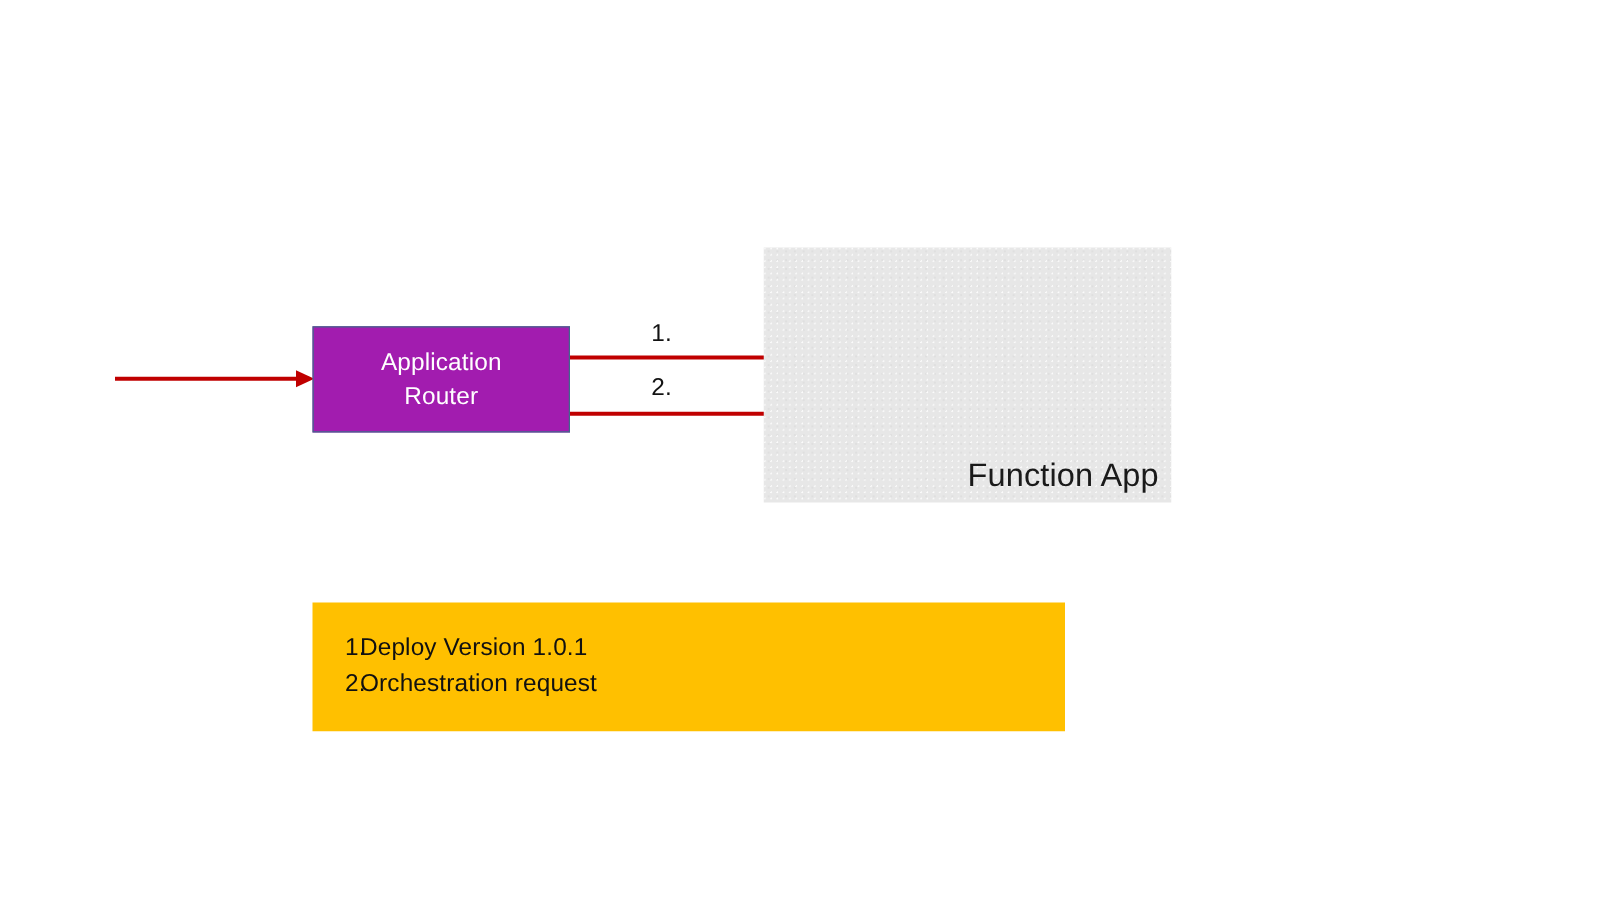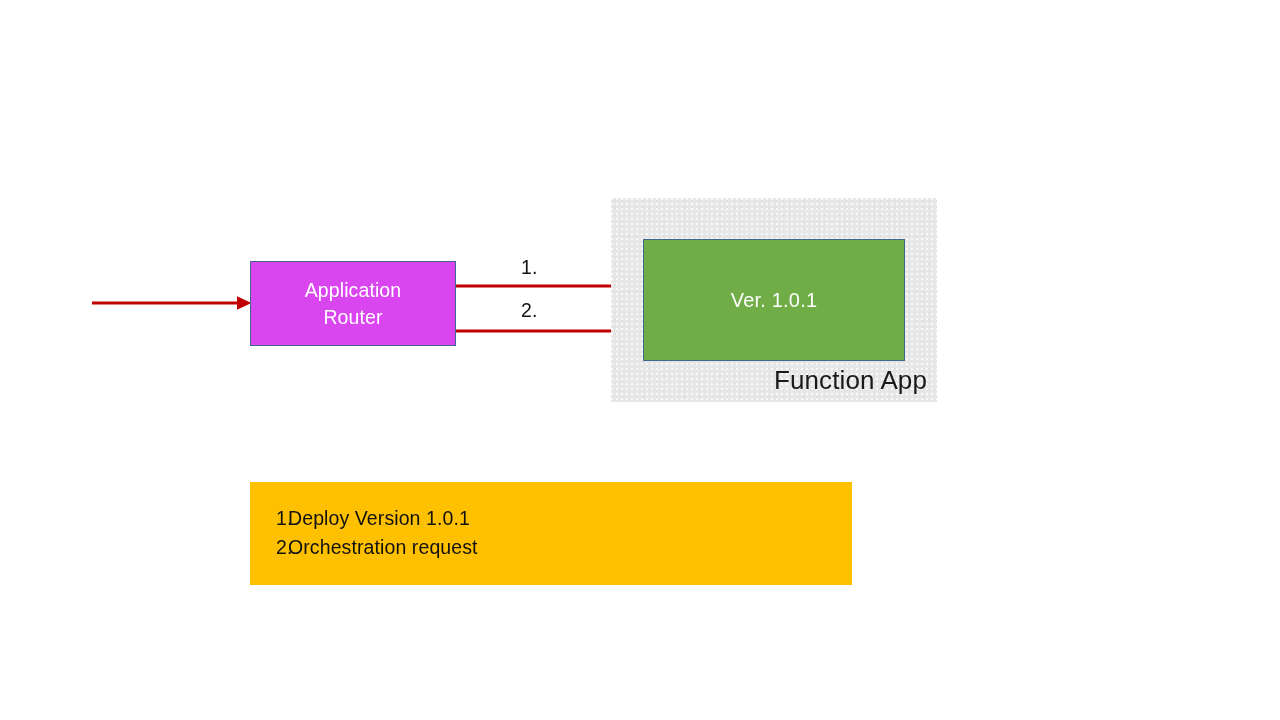--- a/index.html
+++ b/index.html
@@ -68,21 +68,21 @@
     letter-spacing: 0.2px;
   }
 
   
   .router-box {
     position: absolute;
     left: 250px;
     top: 261px;
     width: 206px;
     height: 85px;
-    background: #d946ef;
+    background: #a21caf;
     border: 1px solid #41678c;
     box-sizing: border-box;
     display: flex;
     flex-direction: column;
     align-items: center;
     justify-content: center;
     line-height: 1.34;
   }
   .router-box-label {
     color: #ffffff;
@@ -162,23 +162,20 @@
 
     <line x1="456" y1="286" x2="641" y2="286" stroke="#C00000" stroke-width="3.2" marker-end="url(#arrowhead)"></line>
 
     <line x1="456" y1="331" x2="641" y2="331" stroke="#C00000" stroke-width="3.2" marker-end="url(#arrowhead)"></line>
   </svg>
 
   <div class="fn-app-container">
     <div class="fn-app-label">Function App</div>
   </div>
 
-  <div class="version-box">
-    <span class="version-box-label">Ver. 1.0.1</span>
-  </div>
 
   <div class="router-box">
     <span class="router-box-label">Application</span>
     <span class="router-box-label">Router</span>
   </div>
 
   <div class="step-number step-number-1">1.</div>
   <div class="step-number step-number-2">2.</div>
 
   <div class="legend-box">

